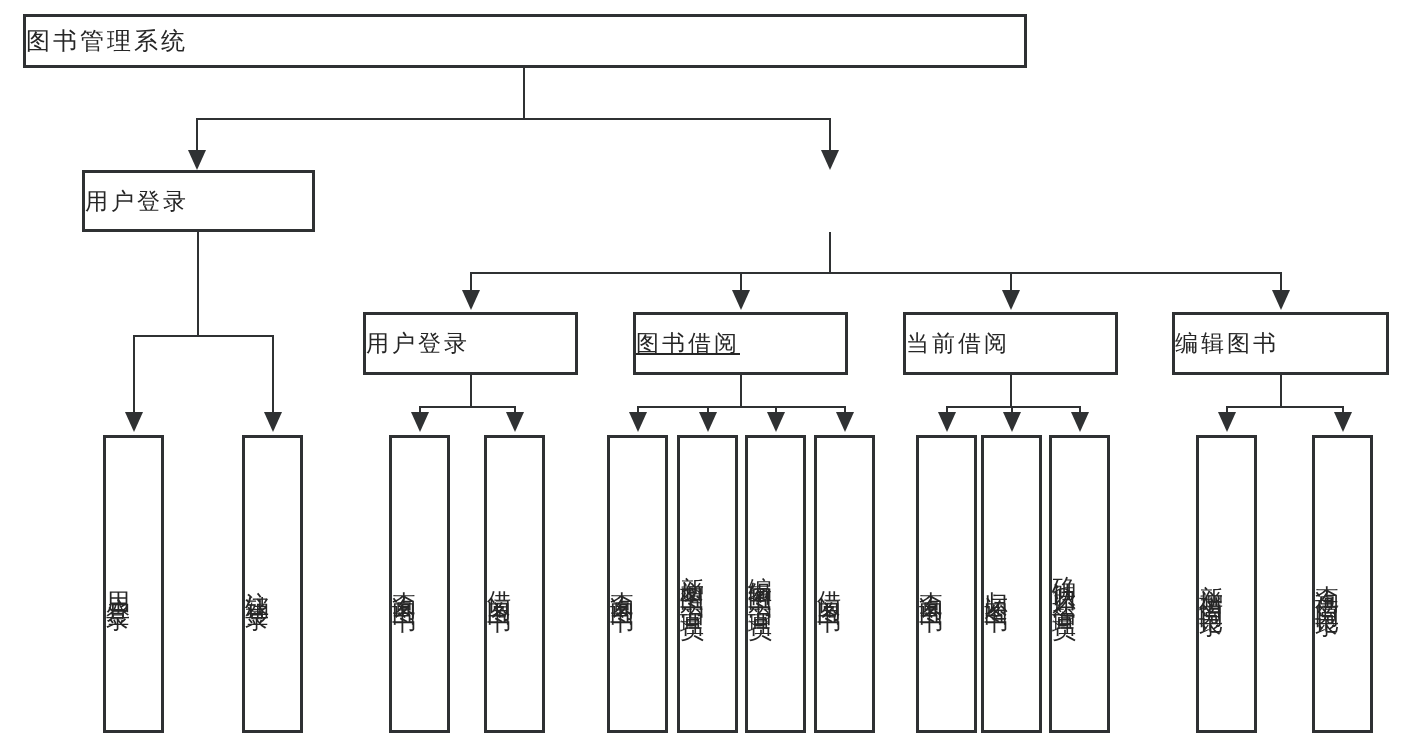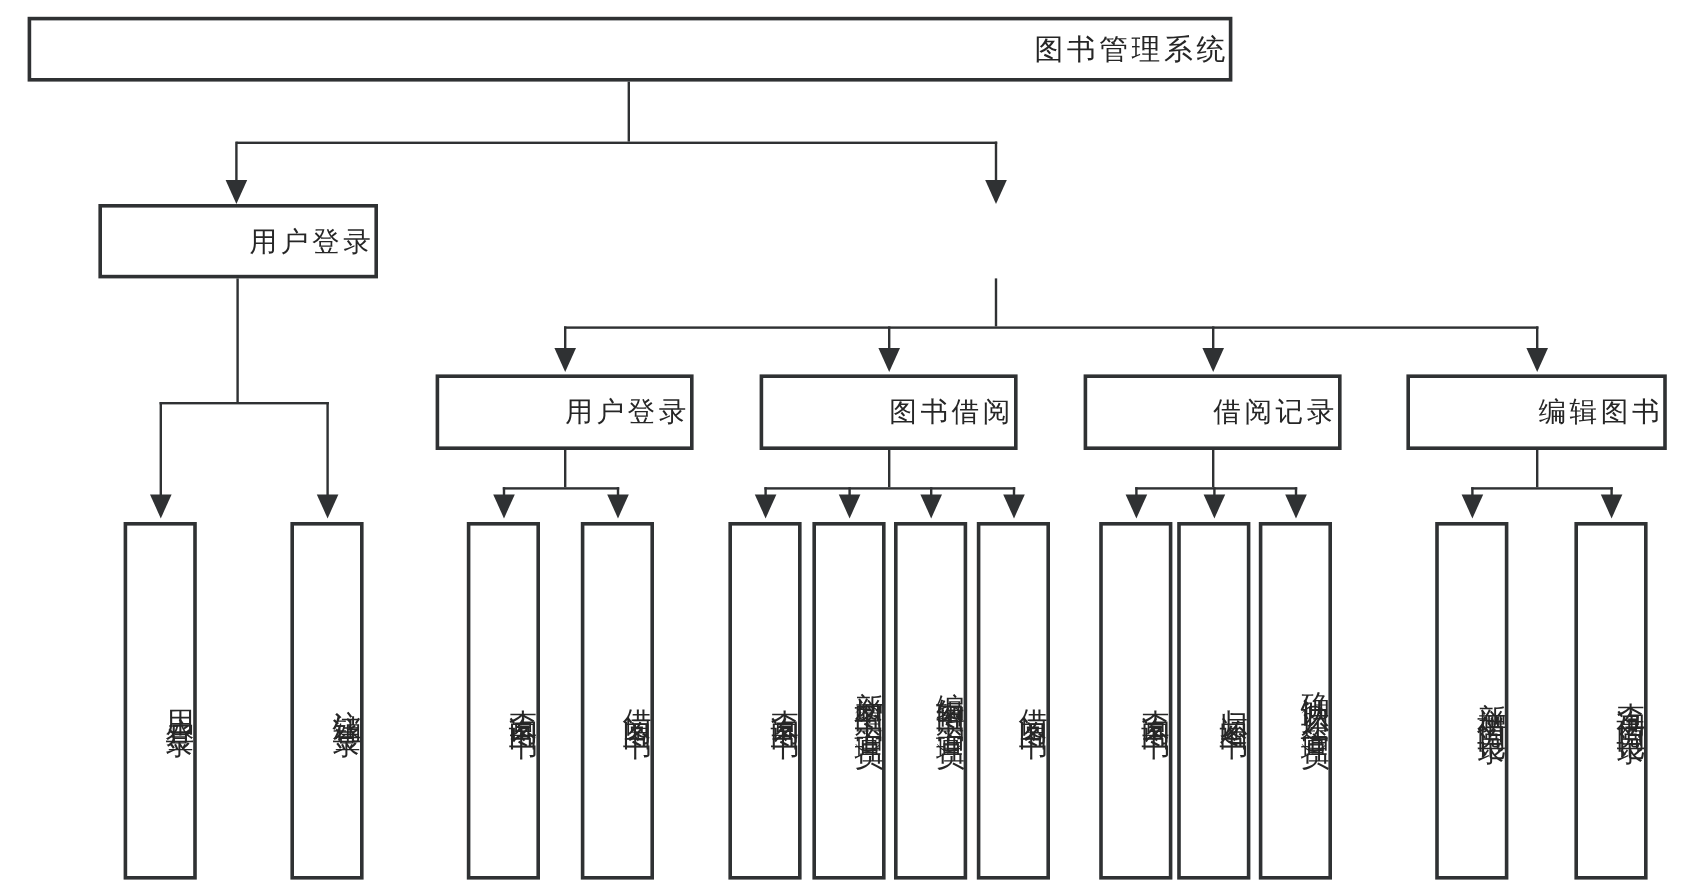--- a/index.html
+++ b/index.html
@@ -21,21 +21,21 @@
     background:var(--bg);
     overflow:hidden;
   }
   
   .box{
     position:absolute;
     border:3px solid var(--line);
     background:var(--bg);
     display:flex;
     align-items:center;
-    justify-content:flex-end;
+    justify-content:flex-start;
     text-align:center;
   }
   .box-h{ 
     font-size:23px;
     letter-spacing:3px;
     white-space:nowrap;
   }
   .box-root{
     font-size:24px;
     letter-spacing:3px;
@@ -107,25 +107,25 @@
   <div class="vl" style="left:740px;top:272px;height:20px;"></div>
   <div class="ar" style="left:732px;top:290px;"></div>
   <div class="vl" style="left:1010px;top:272px;height:20px;"></div>
   <div class="ar" style="left:1002px;top:290px;"></div>
   <div class="vl" style="left:1280px;top:272px;height:20px;"></div>
   <div class="ar" style="left:1272px;top:290px;"></div>
 
   <div class="box box-h" style="left:363px;top:312px;width:215px;height:63px;">
     <span>用户登录</span>
   </div>
-  <div class="box box-h" style="left:633px;top:312px;width:215px;height:63px;">
+  <div class="box box-h" style="left:633px;top:312px;width:215px;height:63px;text-decoration:underline;">
     <span>图书借阅</span>
   </div>
   <div class="box box-h" style="left:903px;top:312px;width:215px;height:63px;">
-    <span>借阅记录</span>
+    <span>当前借阅</span>
   </div>
   <div class="box box-h" style="left:1172px;top:312px;width:217px;height:63px;">
     <span>编辑图书</span>
   </div>
 
   <div class="vl" style="left:470px;top:375px;height:31px;"></div>
   <div class="hl" style="left:419px;top:406px;width:97px;"></div>
   <div class="vl" style="left:419px;top:406px;height:8px;"></div>
   <div class="ar" style="left:411px;top:412px;"></div>
   <div class="vl" style="left:514px;top:406px;height:8px;"></div>

